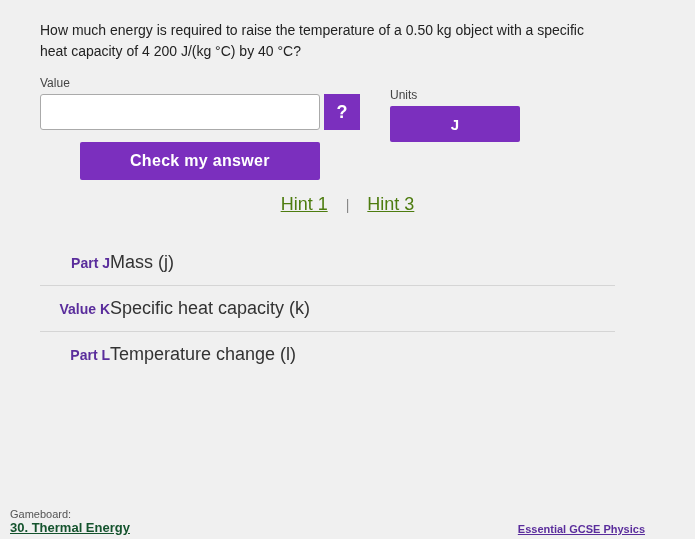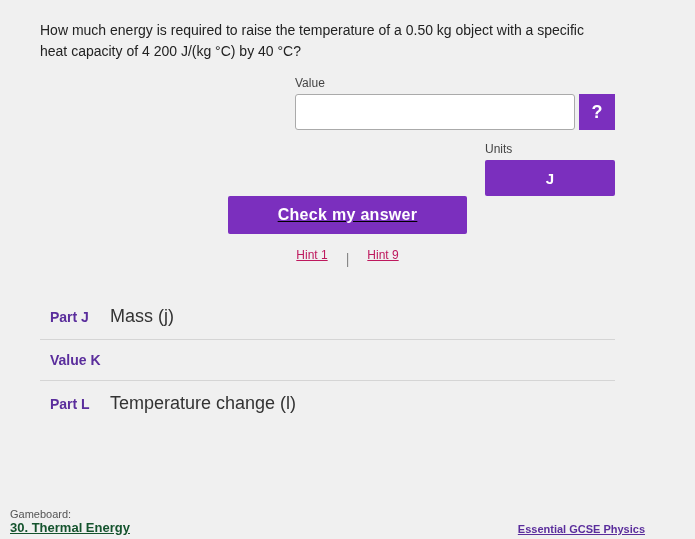--- a/index.html
+++ b/index.html
@@ -78,67 +78,66 @@
       font-weight: bold;
       width: 130px;
       height: 36px;
       display: flex;
       align-items: center;
       justify-content: center;
       border-radius: 2px;
     }
     .check-btn-row {
       display: flex;
-      justify-content: center;
       margin-bottom: 14px;
       margin-left: 0;
       padding-left: 40px;
-      text-decoration: underline;
     }
     .check-btn {
       background: #7b2fbe;
       color: #fff;
       border: none;
       padding: 10px 50px;
       font-size: 16px;
       font-weight: bold;
       cursor: pointer;
       border-radius: 2px;
       letter-spacing: 0.3px;
     }
     .hints-row {
       display: flex;
       justify-content: center;
       gap: 0;
       margin-bottom: 24px;
       padding-left: 40px;
     }
     .hint-link {
-      color: #be185d;
+      color: #4d7c0f;
       text-decoration: underline;
-      font-size: 12px;
+      font-size: 18px;
       cursor: pointer;
       padding: 0 18px;
     }
     .hint-divider {
       color: #888;
       font-size: 14px;
       line-height: 1.6;
     }
     .parts-section {
       background: #e8e8e8;
       margin-top: 10px;
       padding: 0;
     }
     .part-row {
       display: flex;
       align-items: center;
       padding: 12px 10px;
       border-bottom: 1px solid #d5d5d5;
       background: #f0f0f0;
+      text-align: right;
     }
     .part-row:last-child {
       border-bottom: none;
     }
     .part-label {
       font-size: 14px;
       color: #5a2d9c;
       font-weight: bold;
       width: 60px;
       min-width: 60px;
@@ -176,21 +175,20 @@
       color: #5a2d9c;
       text-decoration: underline;
       font-size: 11px;
       font-weight: bold;
       cursor: pointer;
     }
     .input-units-wrapper {
       display: flex;
       align-items: flex-end;
       gap: 0;
-      flex-direction: column;
     }
     .value-col {
       display: flex;
       flex-direction: column;
     }
   </style>
 </head>
 <body>
 
 <div class="main-container">
@@ -210,31 +208,32 @@
     </div>
   </div>
 
   <div class="check-btn-row">
     <button class="check-btn">Check my answer</button>
   </div>
 
   <div class="hints-row">
     <a class="hint-link">Hint 1</a>
     <span class="hint-divider">|</span>
-    <a class="hint-link">Hint 9</a>
+    <a class="hint-link">Hint 3</a>
   </div>
 
   <div class="parts-section">
 
   <div class="part-row">
         <span class="part-label">Part J</span>
         <span class="part-description">Mass (j)</span>
       </div>
       <div class="part-row">
         <span class="part-label">Value K</span>
+        <span class="part-description">Specific heat capacity (k)</span>
       </div>
       <div class="part-row">
         <span class="part-label">Part L</span>
         <span class="part-description">Temperature change (l)</span>
       </div>
     </div>
 
   <div class="footer">
     <div class="gameboard-section">
       <div class="gameboard-label">Gameboard:</div>

